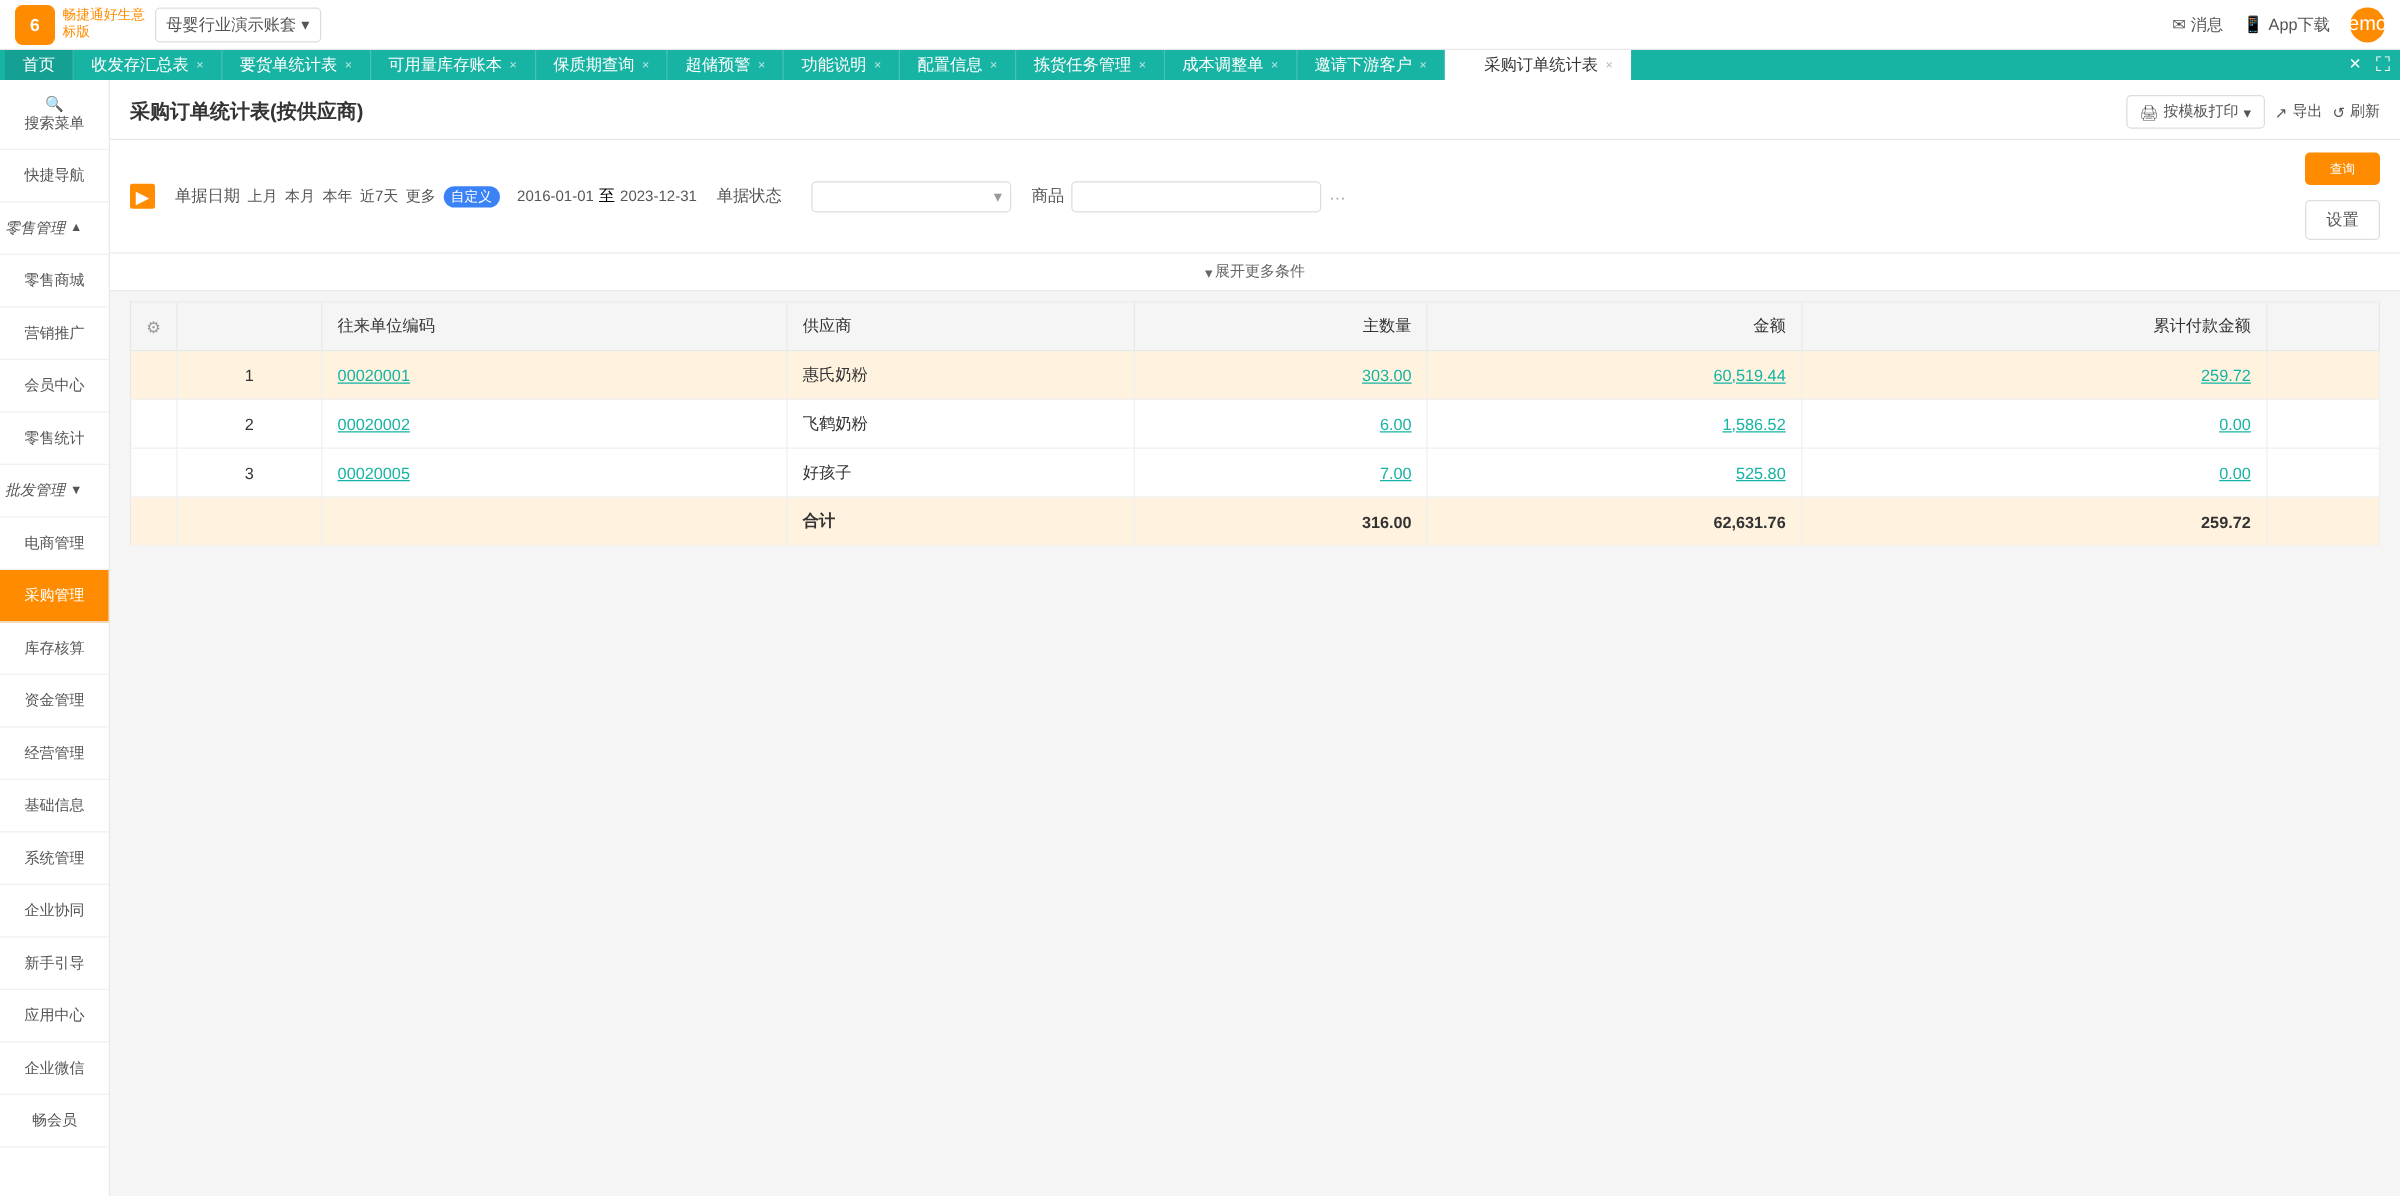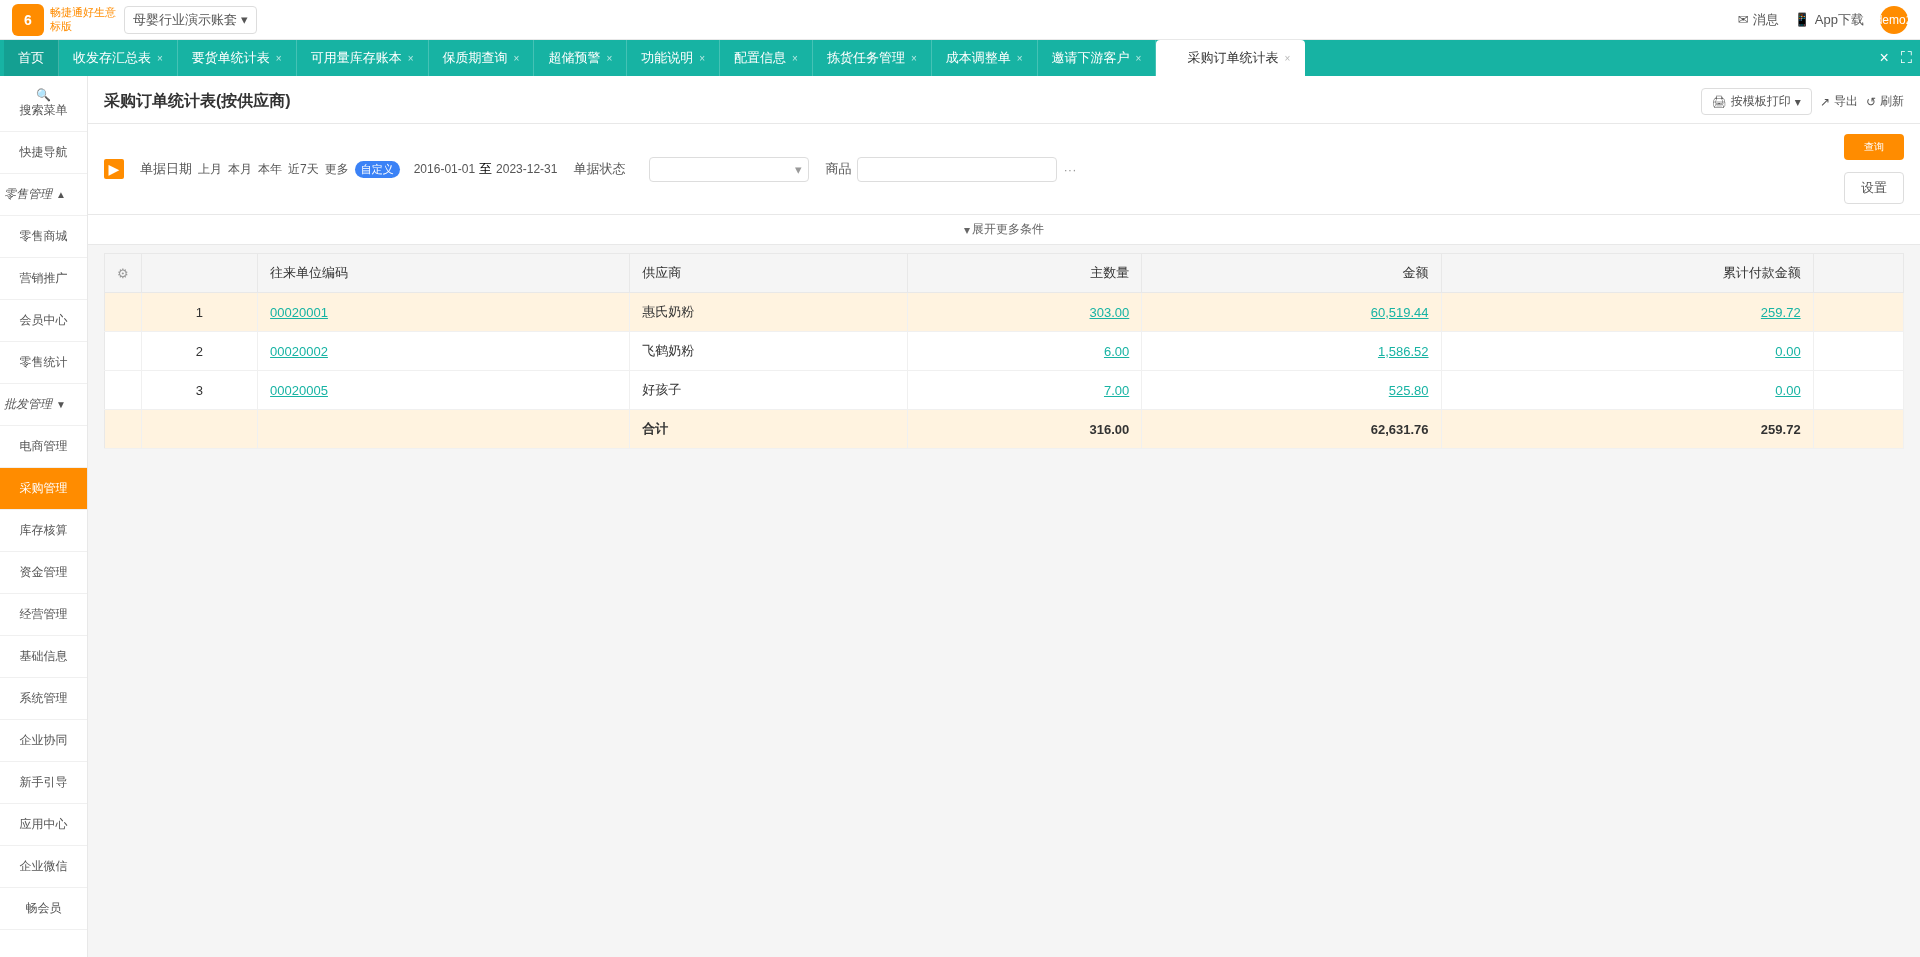--- a/index.html
+++ b/index.html
@@ -7,24 +7,24 @@
 
     
     .top-bar { height: 40px; background: #fff; display: flex; align-items: center; padding: 0 12px; border-bottom: 1px solid #e8e8e8; justify-content: space-between; }
     .top-bar-left { display: flex; align-items: center; gap: 8px; }
     .logo-area { display: flex; align-items: center; gap: 6px; }
     .logo-icon { width: 32px; height: 32px; background: #ff8c00; border-radius: 6px; display: flex; align-items: center; justify-content: center; color: white; font-size: 14px; font-weight: bold; }
     .logo-text { font-size: 11px; color: #ff8c00; line-height: 1.2; }
     .workspace-selector { display: flex; align-items: center; gap: 4px; color: #555; font-size: 13px; padding: 4px 8px; border: 1px solid #ddd; border-radius: 4px; cursor: pointer; }
     .top-bar-right { display: flex; align-items: center; gap: 16px; color: #555; font-size: 13px; }
     .top-bar-icon { display: flex; align-items: center; gap: 4px; cursor: pointer; color: #555; }
-    .avatar { width: 28px; height: 28px; background: #ff8c00; border-radius: 50%; display: flex; align-items: center; justify-content: center; color: white; font-size: 12px; }
-
-    
-    .nav-tabs { height: 36px; background: #17b3a3; display: flex; align-items: center; padding: 0 0 0 4px; overflow: hidden; }
+    .avatar { width: 28px; height: 28px; background: #ff8c00; border-radius: 50%; display: flex; align-items: center; justify-content: center; color: white; font-size: 16px; }
+
+    
+    .nav-tabs { height: 24px; background: #17b3a3; display: flex; align-items: center; padding: 0 0 0 4px; overflow: hidden; }
     .nav-tab { height: 36px; padding: 0 14px; display: flex; align-items: center; gap: 6px; color: white; font-size: 13px; cursor: pointer; white-space: nowrap; border-right: 1px solid rgba(255,255,255,0.2); }
     .nav-tab.home { background: rgba(0,0,0,0.1); }
     .nav-tab.active { background: white; color: #333; border-radius: 4px 4px 0 0; padding-left: 31px; }
     .nav-tab .close-btn { font-size: 10px; opacity: 0.7; cursor: pointer; }
     .nav-tab.active .close-btn { color: #999; }
     .nav-tabs-actions { margin-left: auto; display: flex; align-items: center; gap: 4px; padding-right: 4px; }
     .nav-action-btn { background: none; border: none; color: white; cursor: pointer; font-size: 16px; padding: 4px; }
 
     
     .main-layout { display: flex; flex: 1; overflow: hidden; }

